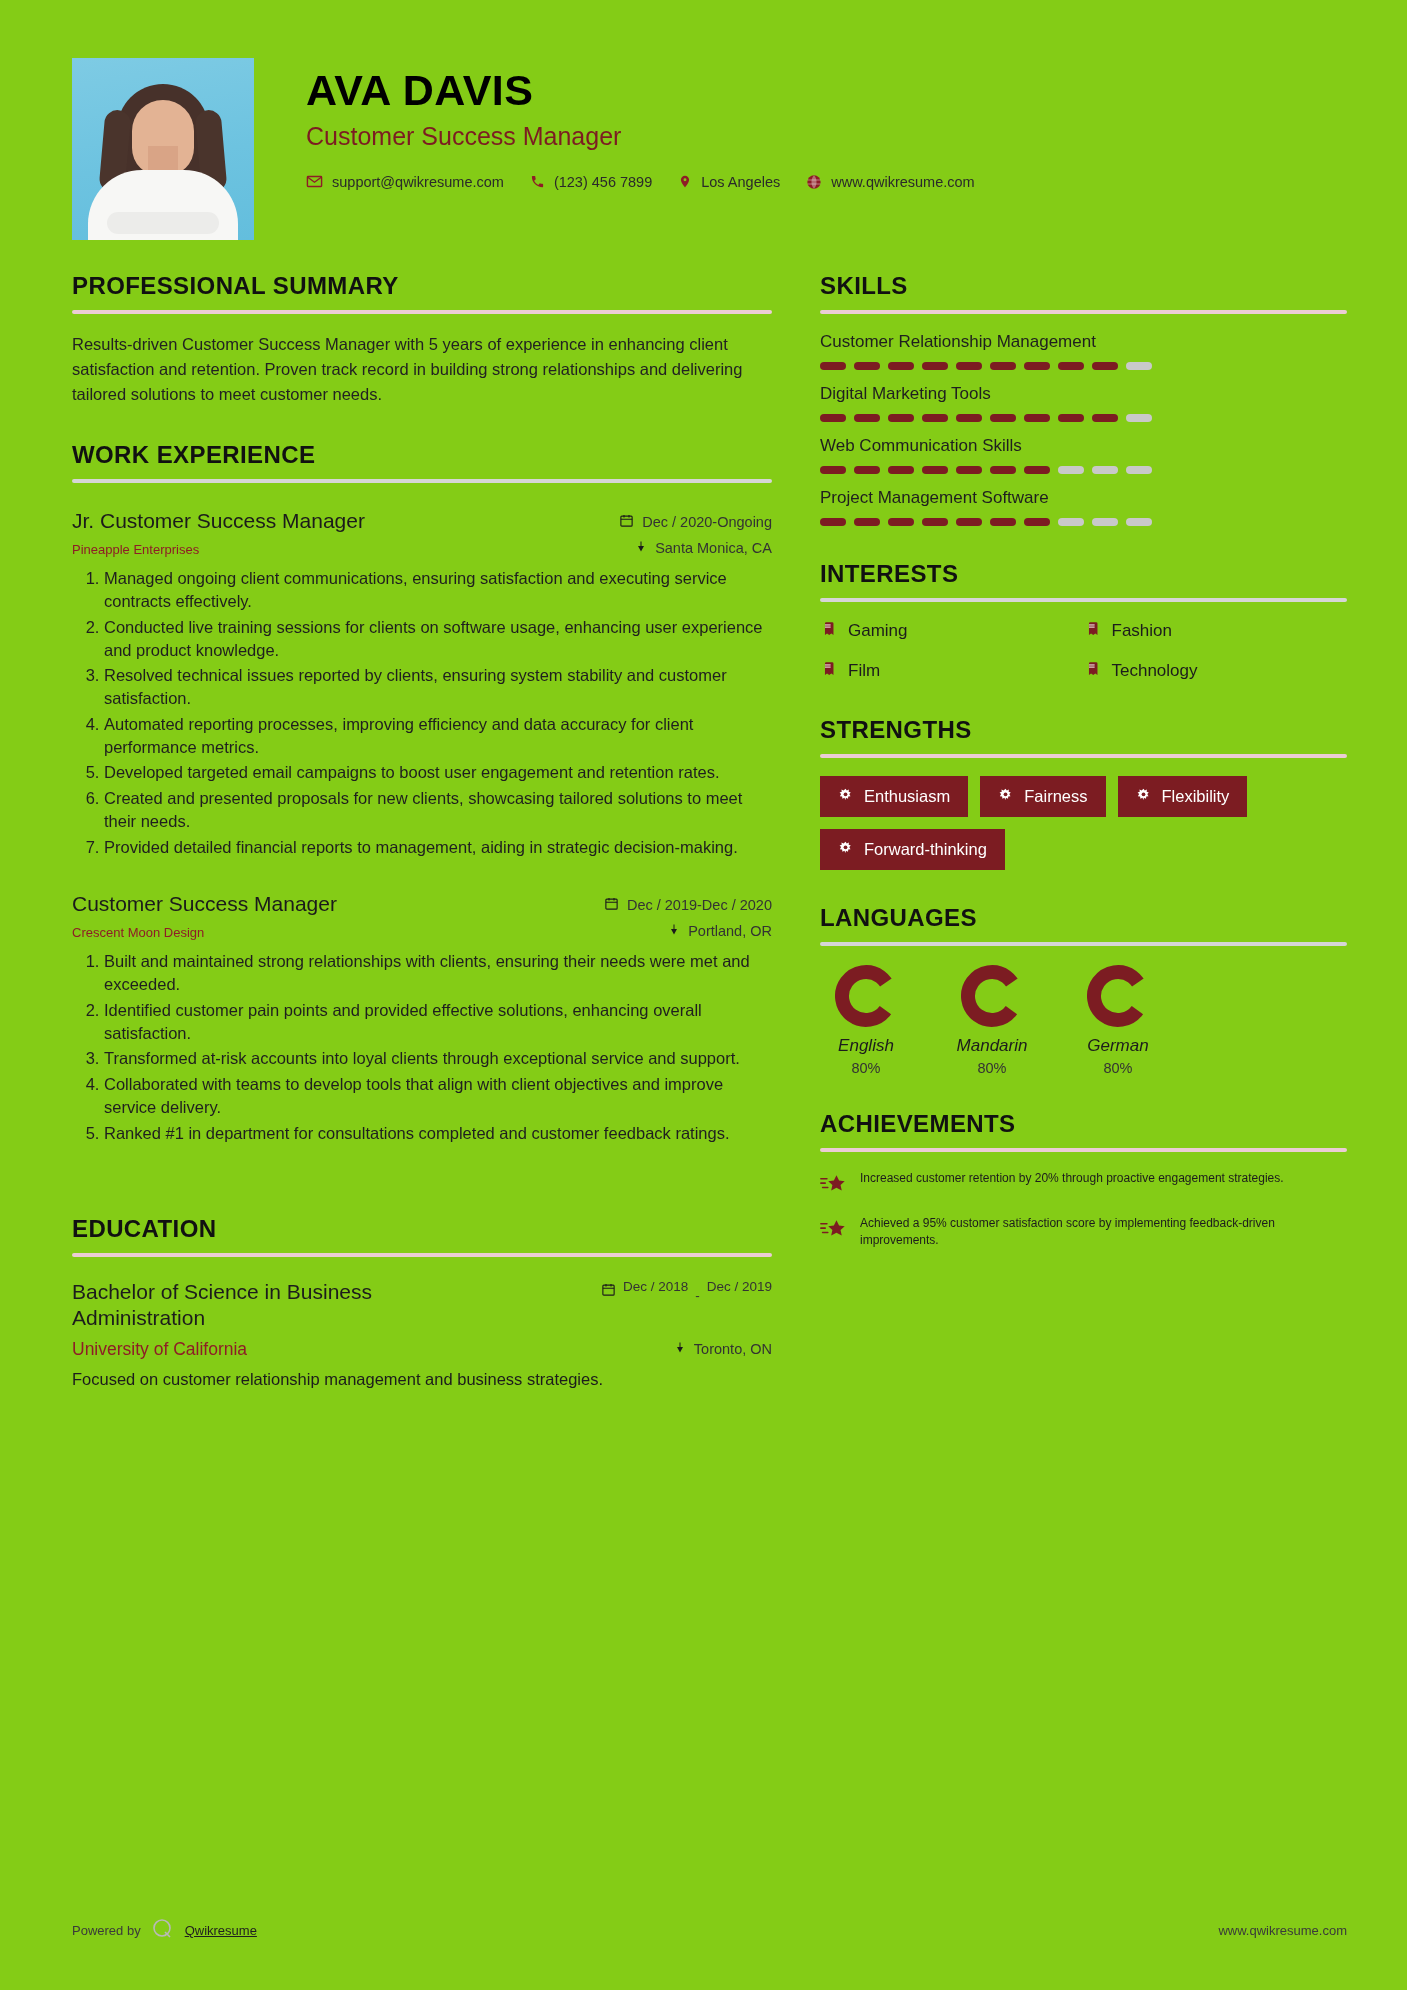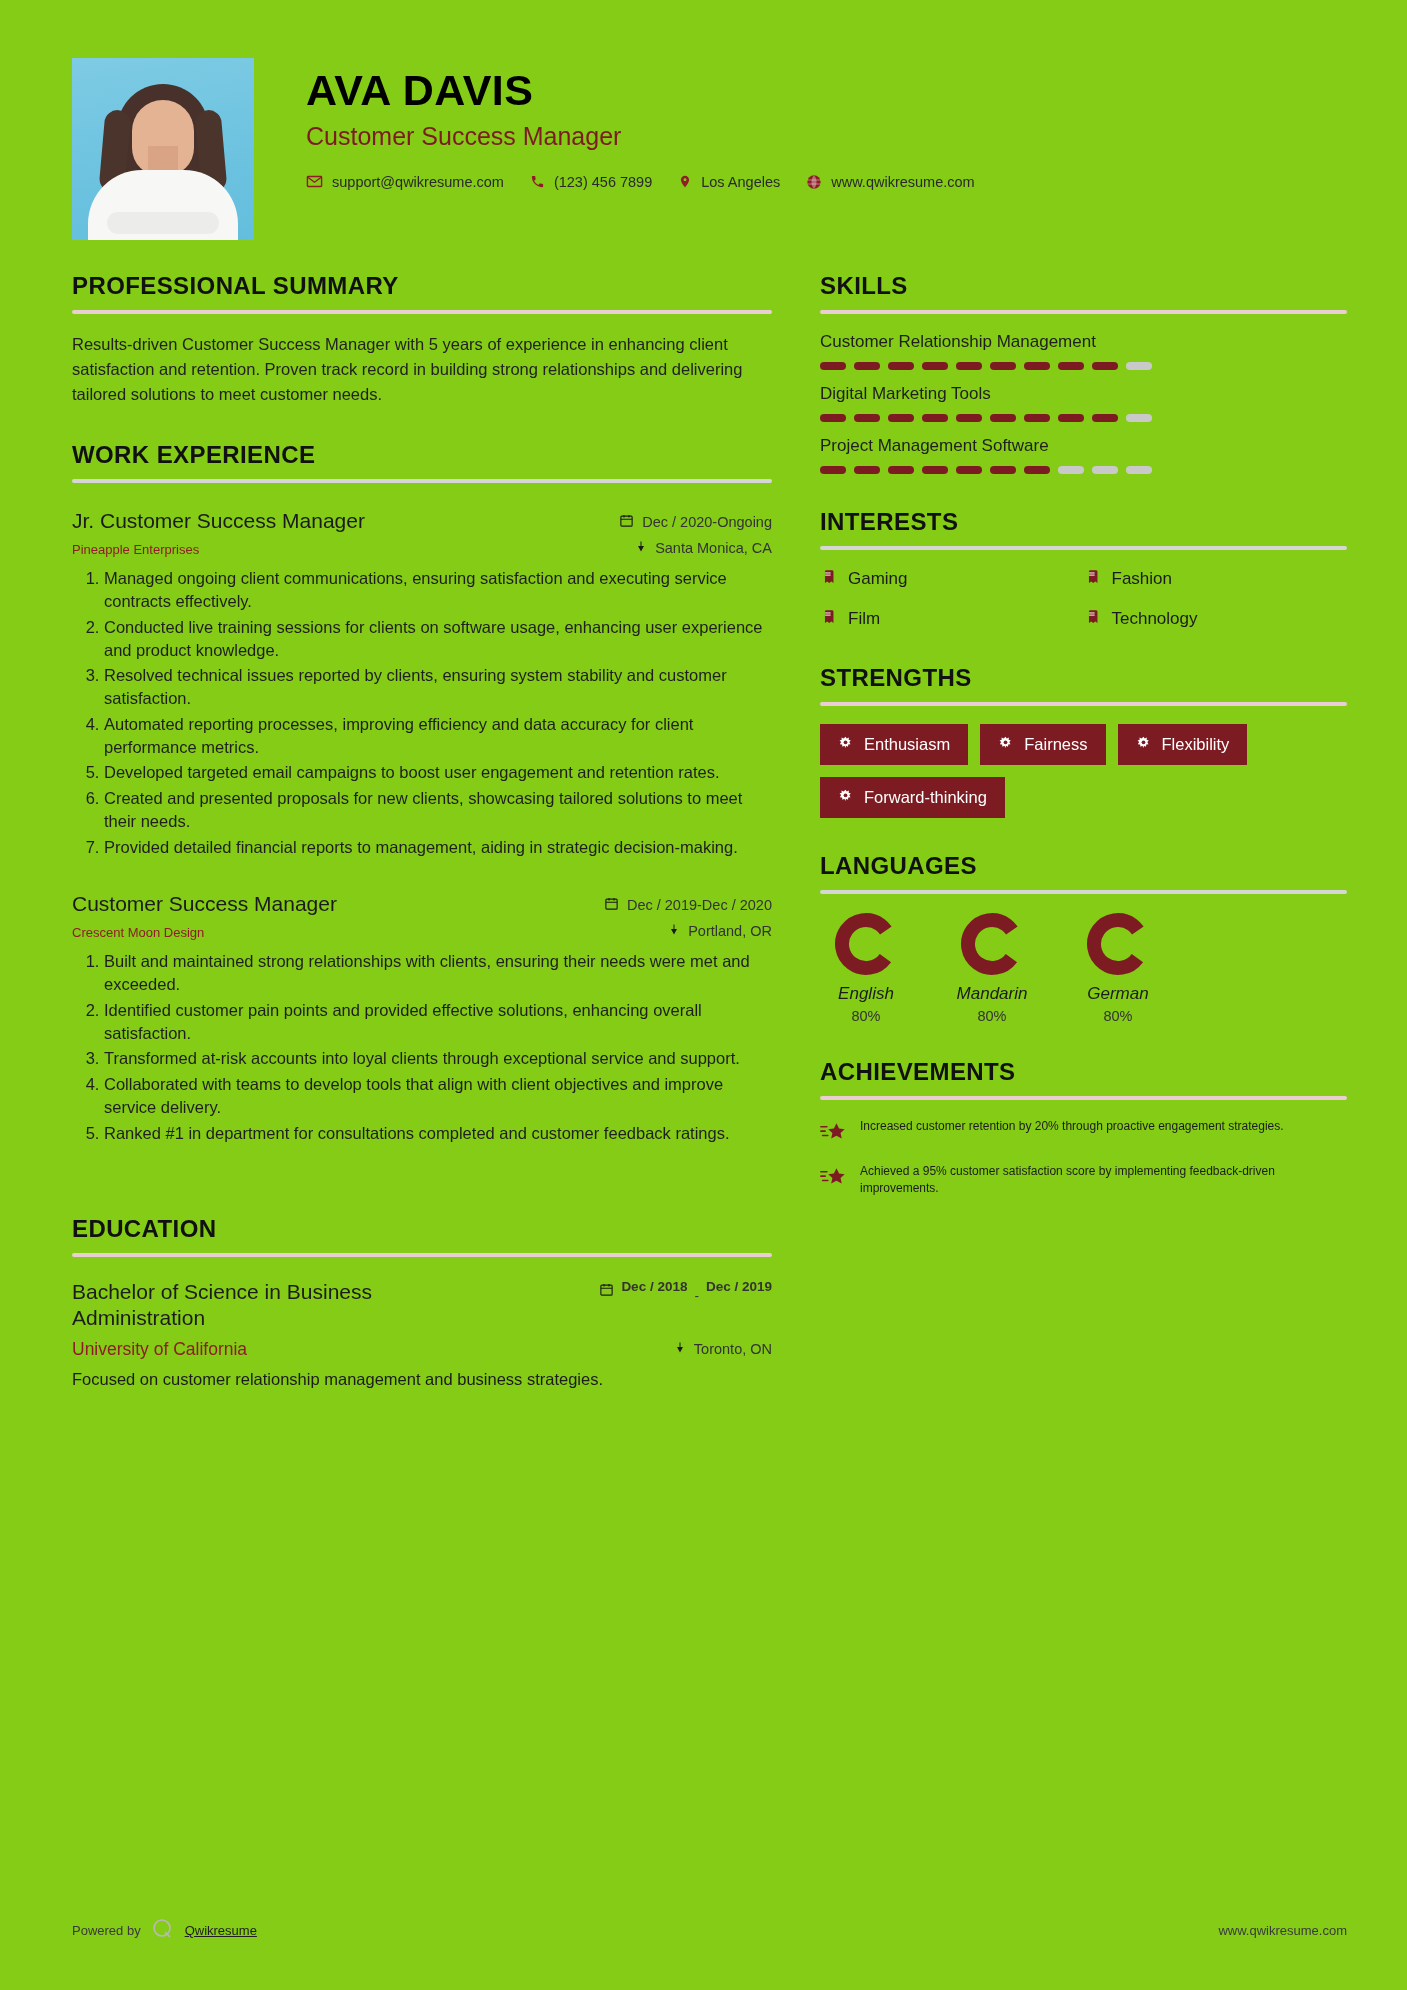--- a/index.html
+++ b/index.html
@@ -196,21 +196,21 @@
   .edu-title { font-size: 21px; line-height: 1.25; max-width: 430px; }
   .edu-dates {
     display: flex;
     align-items: flex-start;
     gap: 7px;
     font-size: 13.5px;
     color: #333;
     line-height: 1.15;
     white-space: nowrap;
   }
-  .edu-dates .d { display: inline-block; font-weight: bold; }
+  .edu-dates .d { display: inline-block; }
   .edu-sub {
     display: flex;
     justify-content: space-between;
     align-items: baseline;
     margin-top: 8px;
   }
   .school { font-size: 17.5px; color: #8e1d26; }
   .edu-desc { margin-top: 8px; font-size: 16.5px; line-height: 1.45; }
 
   
@@ -503,20 +503,35 @@
                 <span class="dash on"></span>
                 <span class="dash on"></span>
                 <span class="dash on"></span>
                 <span class="dash on"></span>
                 <span class="dash on"></span>
                 <span class="dash on"></span>
                 <span class="dash"></span>
               </div>
             </div>
             <div class="skill-row">
+              <div class="skill-name">Web Communication Skills</div>
+              <div class="dashes">
+                <span class="dash on"></span>
+                <span class="dash on"></span>
+                <span class="dash on"></span>
+                <span class="dash on"></span>
+                <span class="dash on"></span>
+                <span class="dash on"></span>
+                <span class="dash on"></span>
+                <span class="dash"></span>
+                <span class="dash"></span>
+                <span class="dash"></span>
+              </div>
+            </div>
+            <div class="skill-row">
               <div class="skill-name">Project Management Software</div>
               <div class="dashes">
                 <span class="dash on"></span>
                 <span class="dash on"></span>
                 <span class="dash on"></span>
                 <span class="dash on"></span>
                 <span class="dash on"></span>
                 <span class="dash on"></span>
                 <span class="dash on"></span>
                 <span class="dash"></span>

